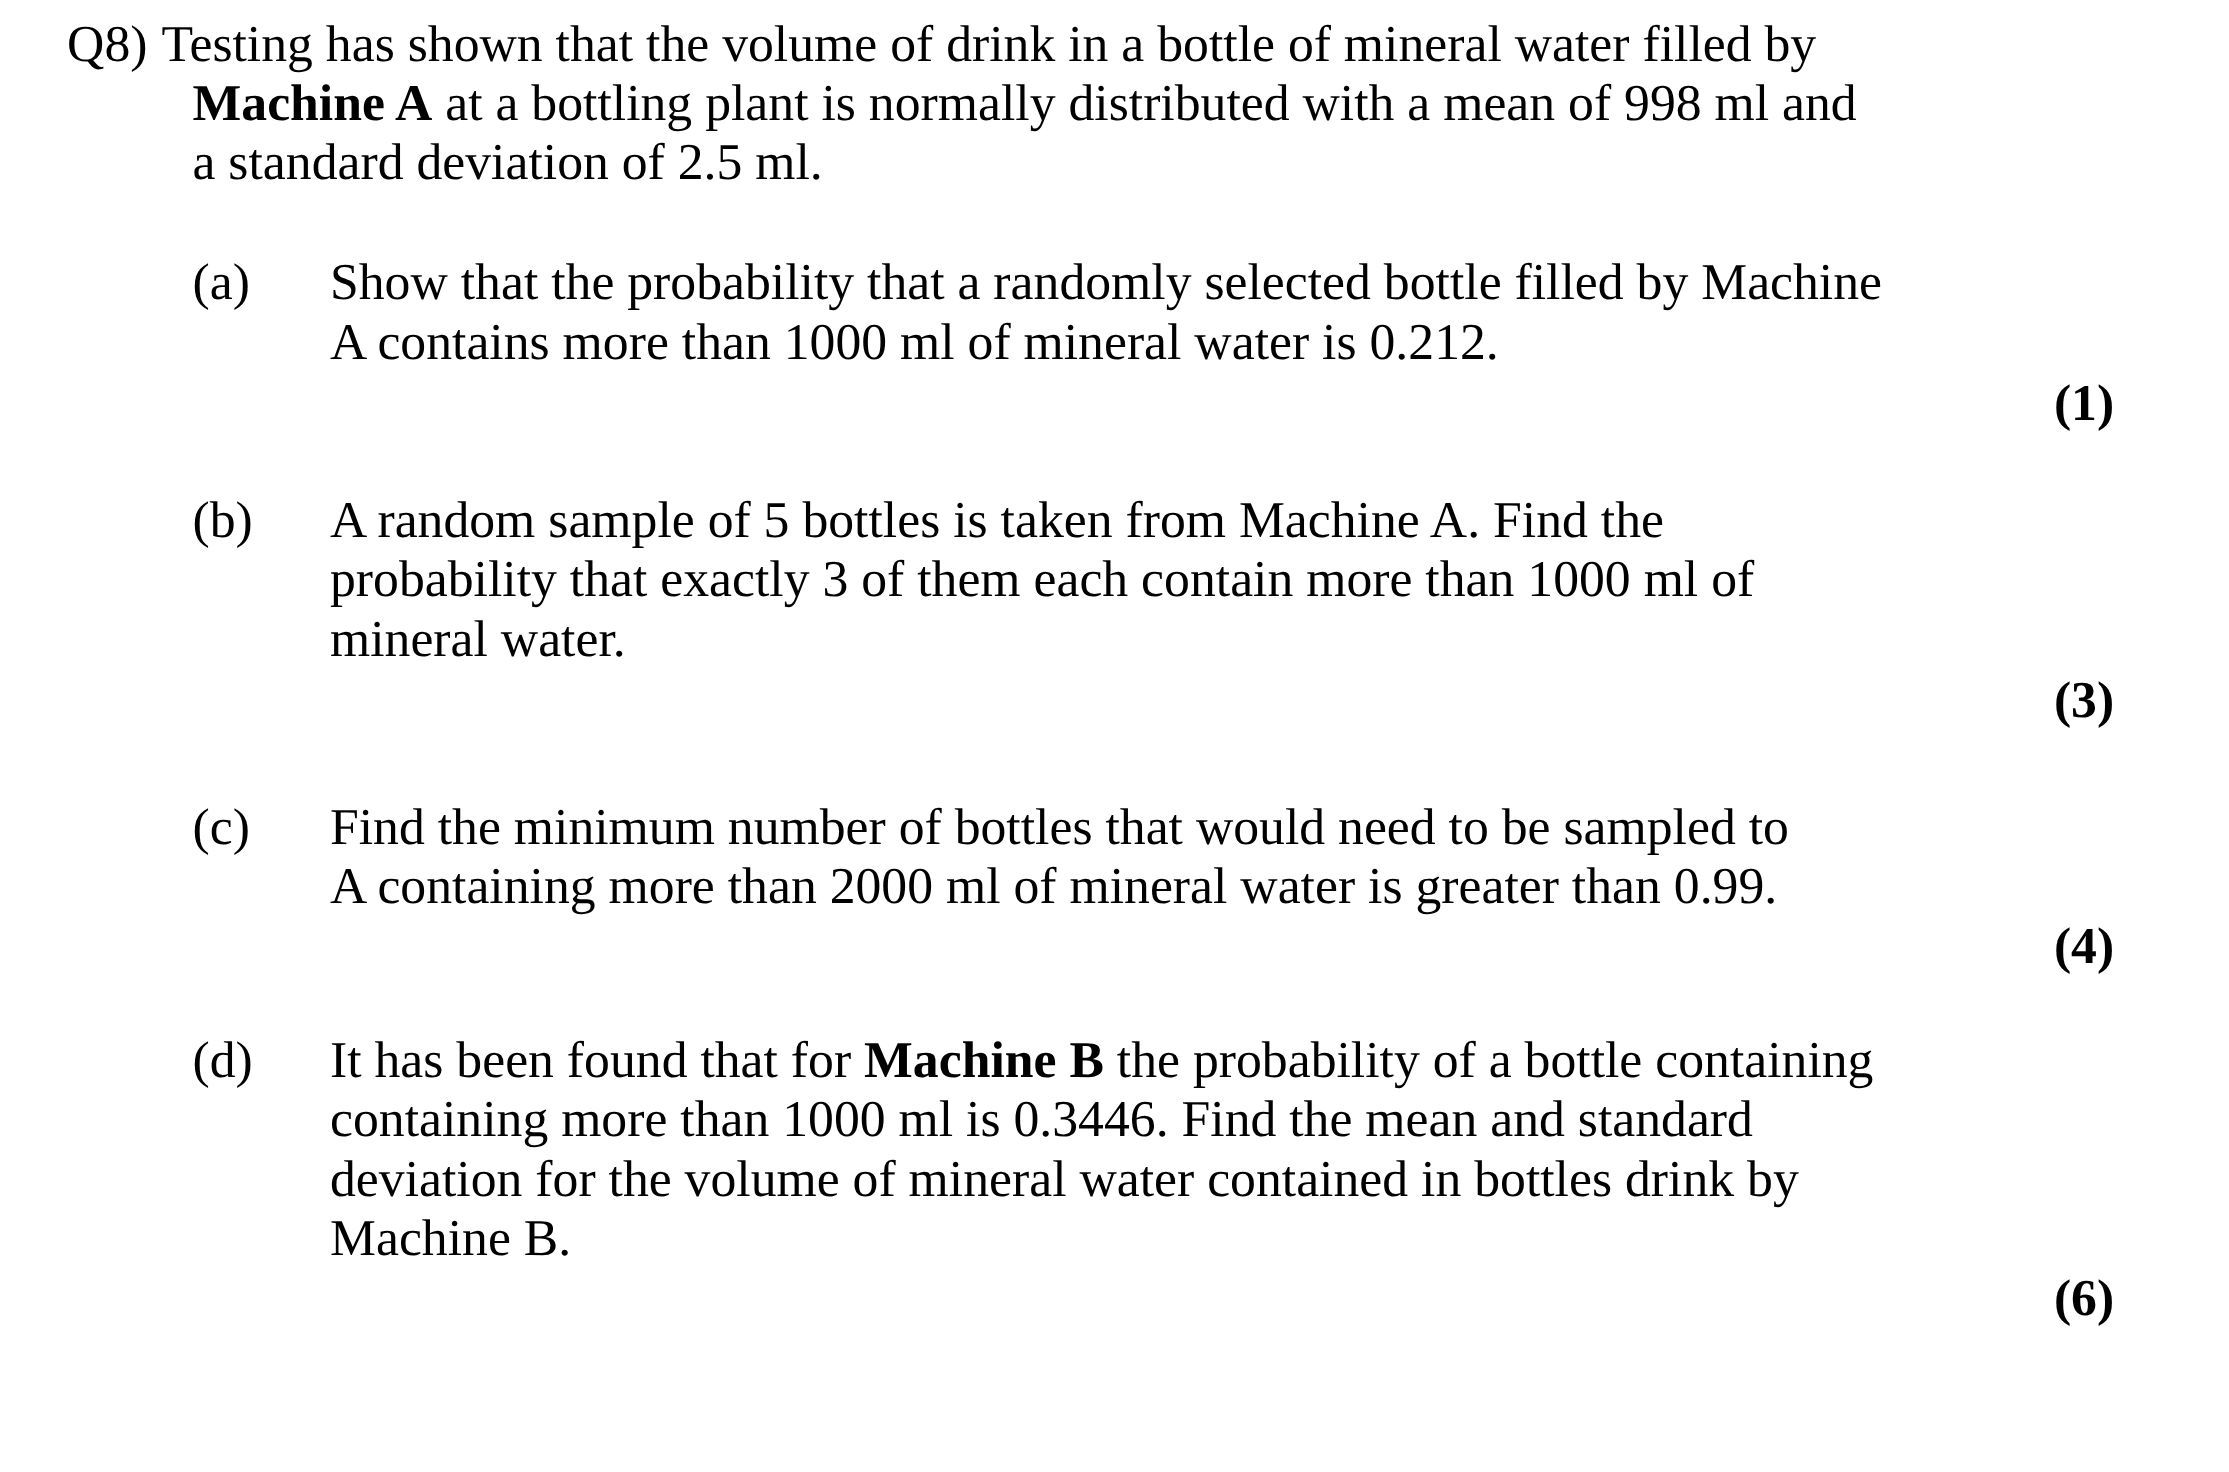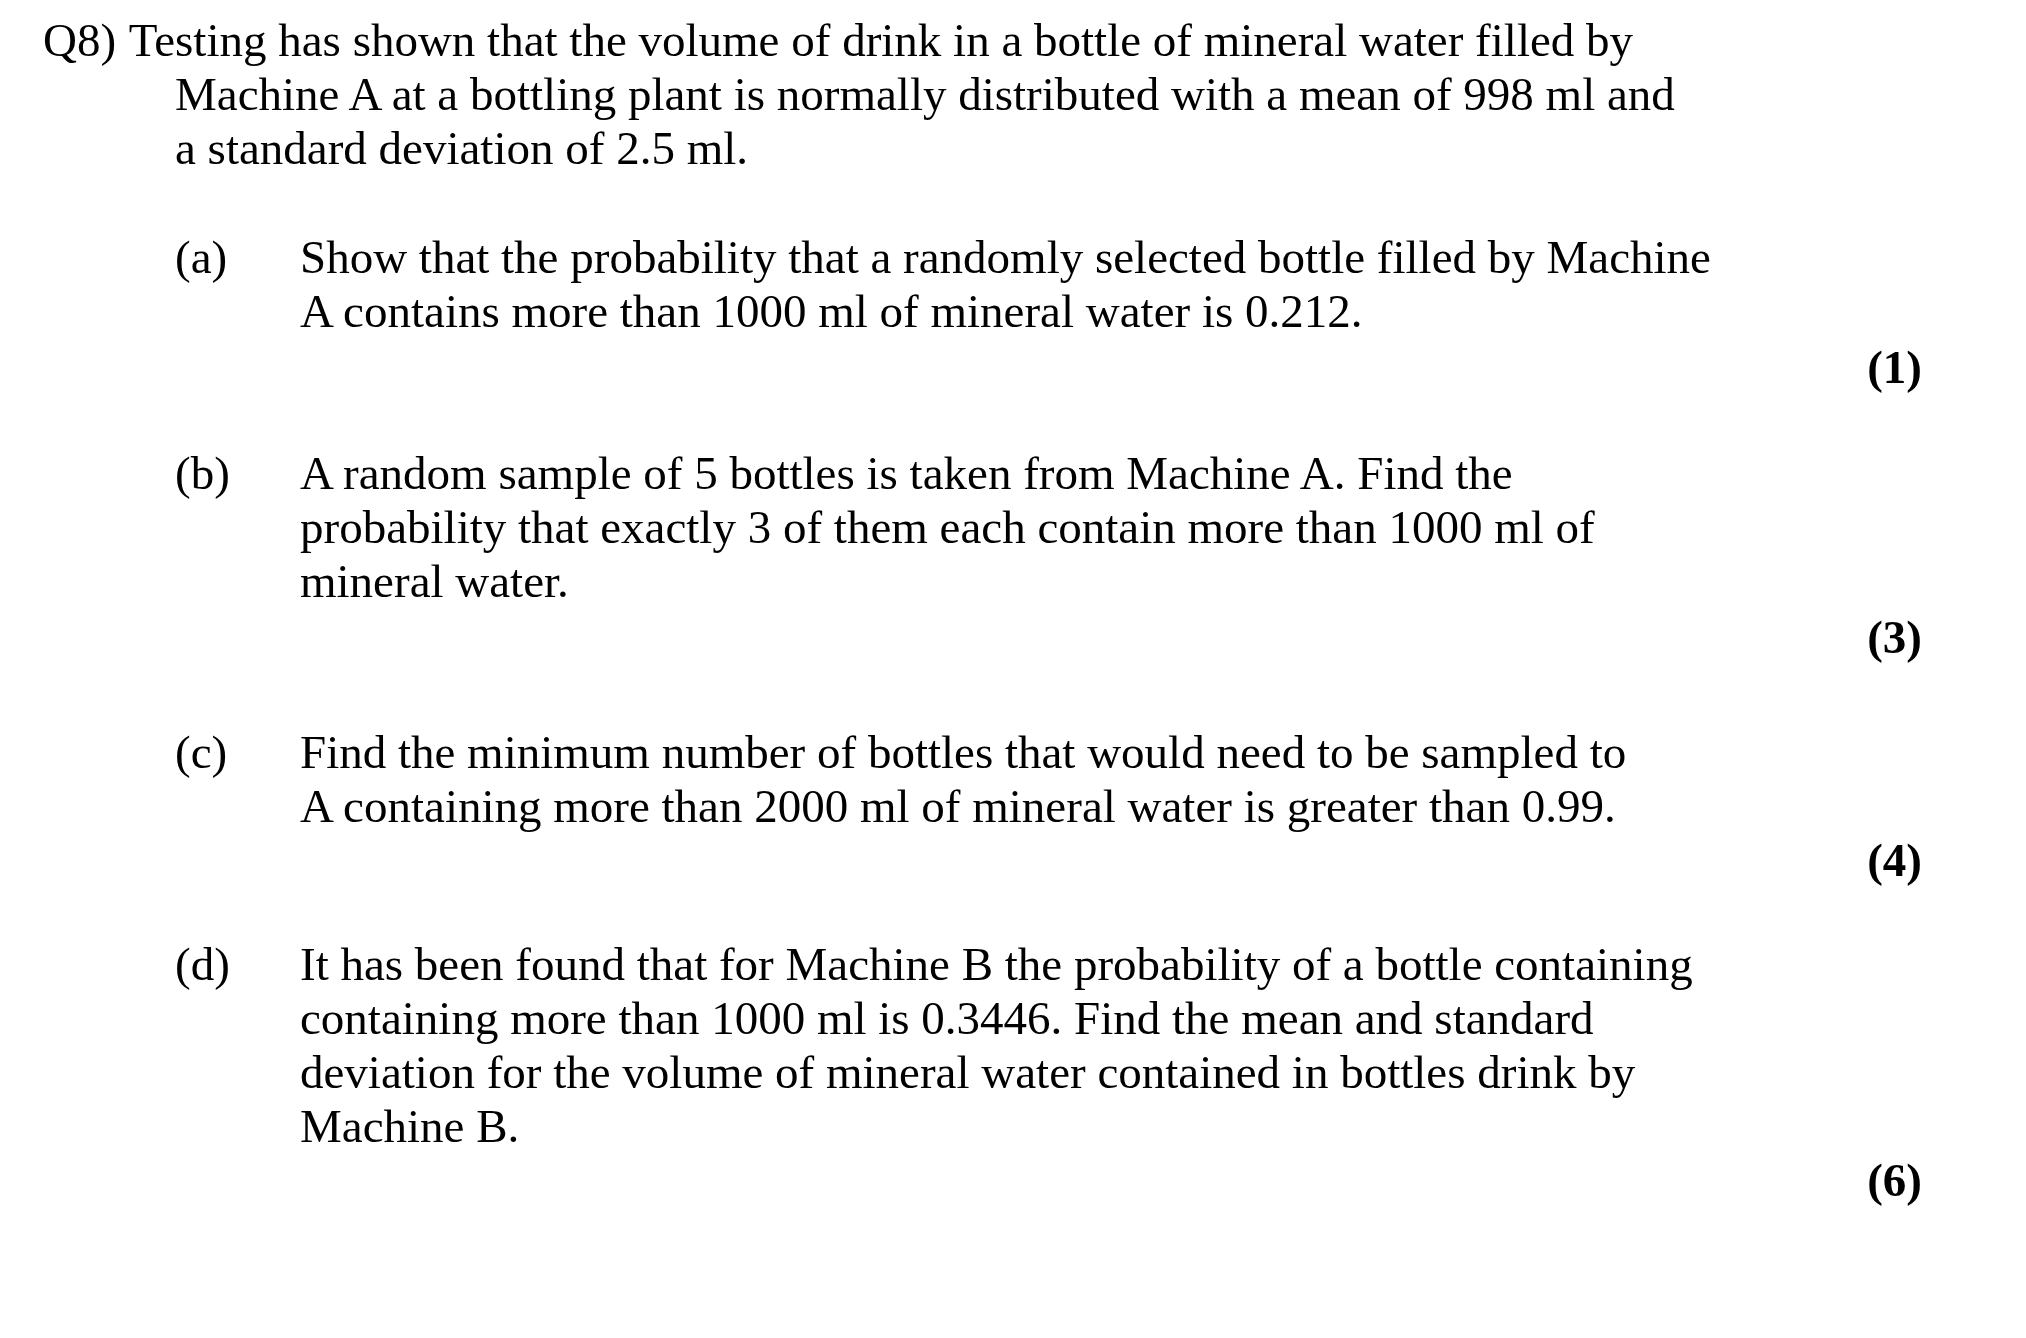--- a/index.html
+++ b/index.html
@@ -14,24 +14,24 @@
     font-family: "Liberation Serif", serif;
     font-size: 47px;
     line-height: 54px;
     overflow: hidden;
   }
   .doc {
     width: 1922px;
     padding-top: 13px;
   }
   .line { white-space: nowrap; }
-  .intro .first-line { margin-left: 43px; }
+  .intro .first-line { margin-left: 61px; }
   .intro .cont-line  { margin-left: 175px; }
   .q-prefix { margin-right: 0.27em; }
-  .bold { font-weight: normal; }
+  .bold { font-weight: bold; }
   .part {
     position: relative;
     padding-left: 300px;
   }
   .part-label {
     position: absolute;
     left: 175px;
     top: 0;
   }
   .marks {

